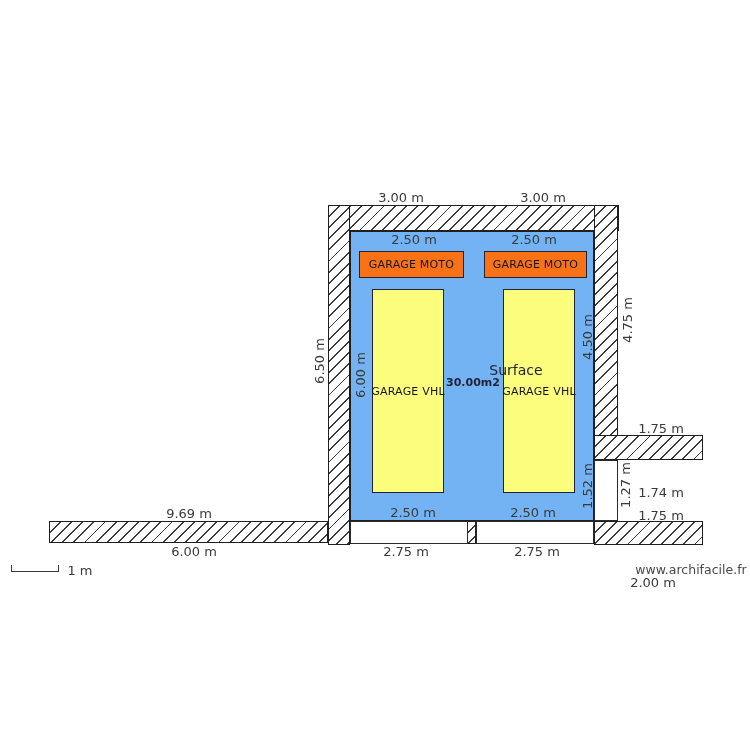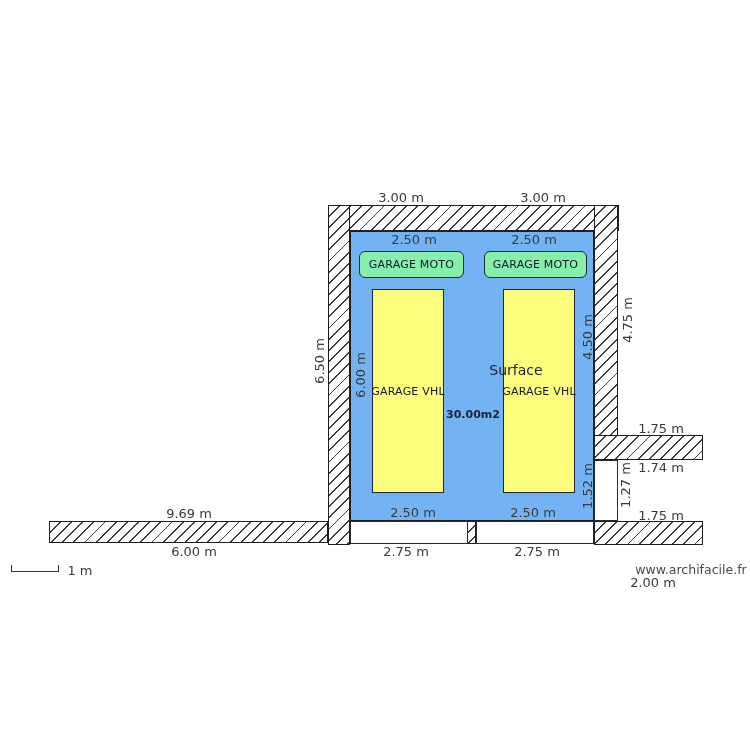--- a/index.html
+++ b/index.html
@@ -20,39 +20,38 @@
     border:1.5px solid #1f1f1f;
   }
   .opening{
     background:#ffffff;
     border:1px solid #2b2b2b;
   }
   .box{
     border:1.5px solid #22223a;
     display:flex;align-items:center;justify-content:center;
   }
-  .moto{background:#86efac;border-radius:6px;}
+  .moto{background:#f97316;}
   .vhl{background:#FCFC7D;}
   .boxlabel{
     font-size:11px;color:#14142a;white-space:nowrap;letter-spacing:0.2px;
   }
   .hdim,.vdim{
     position:absolute;font-size:13px;color:#3a3a3a;white-space:nowrap;
     transform:translate(-50%,-50%);line-height:1;
   }
   .vdim{transform:translate(-50%,-50%) rotate(-90deg);}
   .surface-title{
     position:absolute;font-size:14px;color:#232338;white-space:nowrap;
     transform:translate(-50%,-50%);
     margin-left:43px;
   }
   .surface-value{
     position:absolute;font-size:11px;font-weight:bold;color:#232338;white-space:nowrap;
     transform:translate(-50%,-50%);
-    margin-top:32px;
   }
   .watermark{
     position:absolute;font-size:12.5px;color:#4a4a4a;white-space:nowrap;
     transform:translate(-50%,-50%);
   }
   .scalebar{
     position:absolute;left:11px;top:565px;width:46px;height:6px;
     border-left:1px solid #3a3a3a;border-right:1px solid #3a3a3a;border-bottom:1px solid #3a3a3a;
   }
   .scalelabel{
@@ -99,21 +98,21 @@
   <div class="abs opening" style="left:350px;top:521px;width:118px;height:23px;"></div>
   <div class="abs opening" style="left:476px;top:521px;width:118px;height:23px;"></div>
   <div class="abs opening" style="left:594px;top:460px;width:24px;height:61px;"></div>
 
   <span class="hdim" style="left:401px;top:197px;">3.00 m</span>
   <span class="hdim" style="left:543px;top:197px;">3.00 m</span>
   <span class="vdim" style="left:319px;top:361px;">6.50 m</span>
   <span class="vdim" style="left:587px;top:337px;">4.50 m</span>
   <span class="vdim" style="left:627px;top:320px;">4.75 m</span>
   <span class="hdim" style="left:661px;top:428px;">1.75 m</span>
-  <span class="hdim" style="left:661px;top:467px;">1.74 m</span>
+  <span class="hdim" style="left:661px;top:492px;">1.74 m</span>
   <span class="vdim" style="left:625px;top:485px;">1.27 m</span>
   <span class="hdim" style="left:661px;top:515px;">1.75 m</span>
   <span class="hdim" style="left:653px;top:552px;margin-top:30px;">2.00 m</span>
   <span class="hdim" style="left:189px;top:513px;">9.69 m</span>
   <span class="hdim" style="left:194px;top:551px;">6.00 m</span>
   <span class="hdim" style="left:406px;top:551px;">2.75 m</span>
   <span class="hdim" style="left:537px;top:551px;">2.75 m</span>
 
   <div class="scalebar"></div>
   <span class="scalelabel" style="left:80px;top:570px;">1 m</span>

